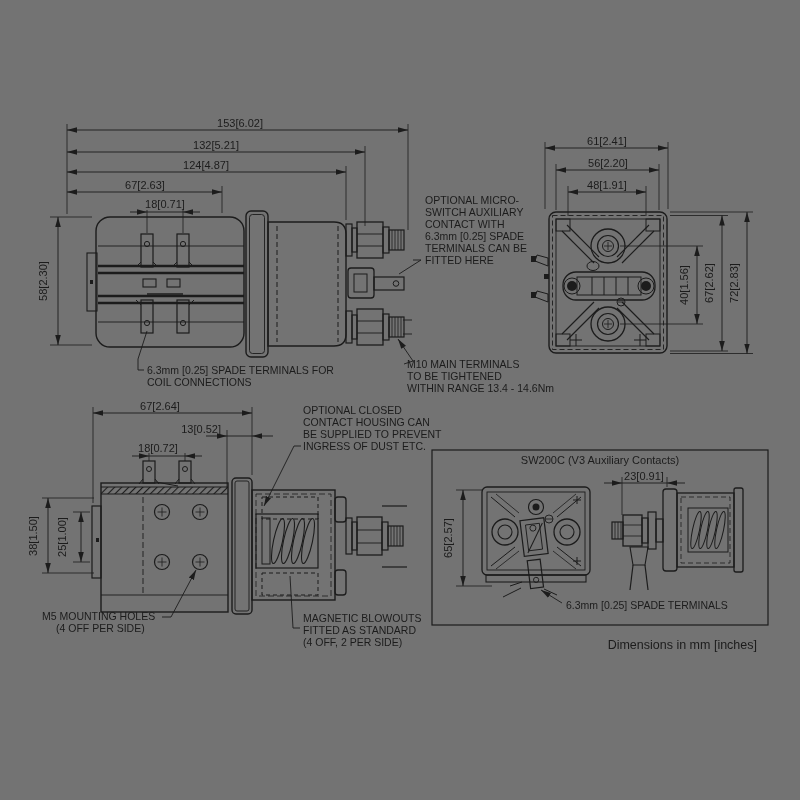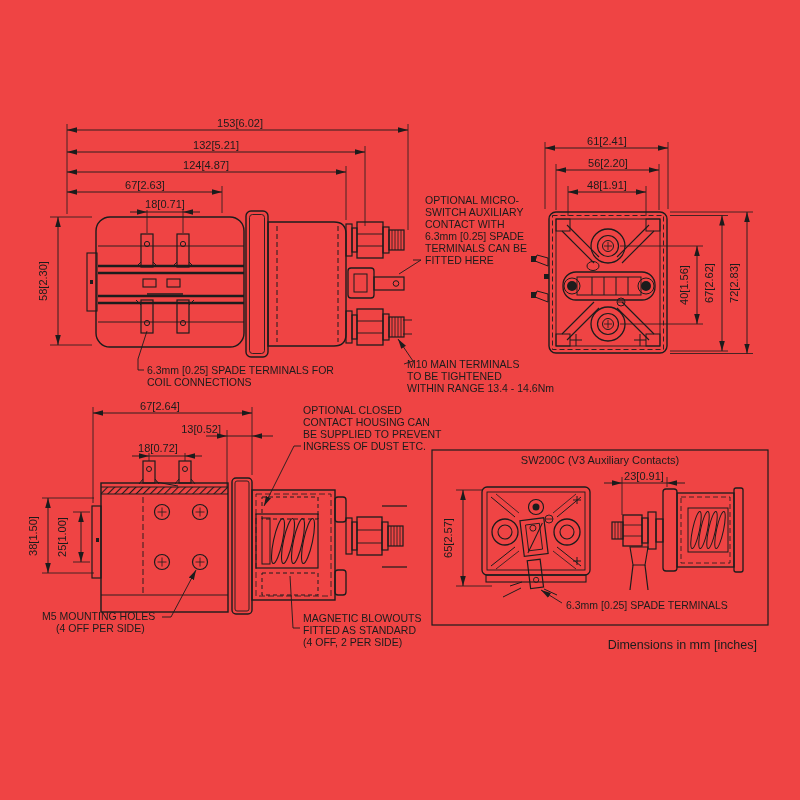--- a/index.html
+++ b/index.html
@@ -1,16 +1,16 @@
 <!DOCTYPE html>
 <html><head>
 <meta charset="utf-8">
 <style>
   html,body{margin:0;padding:0;background:#ffffff;}
-  #canvas{width:800px;height:800px;background:#ef4444;position:relative;overflow:hidden;}
+  #canvas{width:800px;height:800px;background:#737373;position:relative;overflow:hidden;}
   svg text{font-family:"Liberation Sans", sans-serif; fill:#1c1c1c; stroke:none;}
   .t11{font-size:11px;}
   .t10{font-size:10.5px;}
   .t12{font-size:12.5px;}
   .s{stroke:#1c1c1c;fill:none;stroke-linecap:butt;}
   .w14{stroke-width:1.4;} .w13{stroke-width:1.3;} .w12{stroke-width:1.2;} .w11{stroke-width:1.1;}
   .w10{stroke-width:1;} .w09{stroke-width:0.9;} .w08{stroke-width:0.8;} .w24{stroke-width:2.4;}
   .da{stroke-dasharray:5 3;} .db{stroke-dasharray:4 3;} .dc{stroke-dasharray:6 3;}
   .blk{fill:#1c1c1c;stroke:none;}
 </style>

